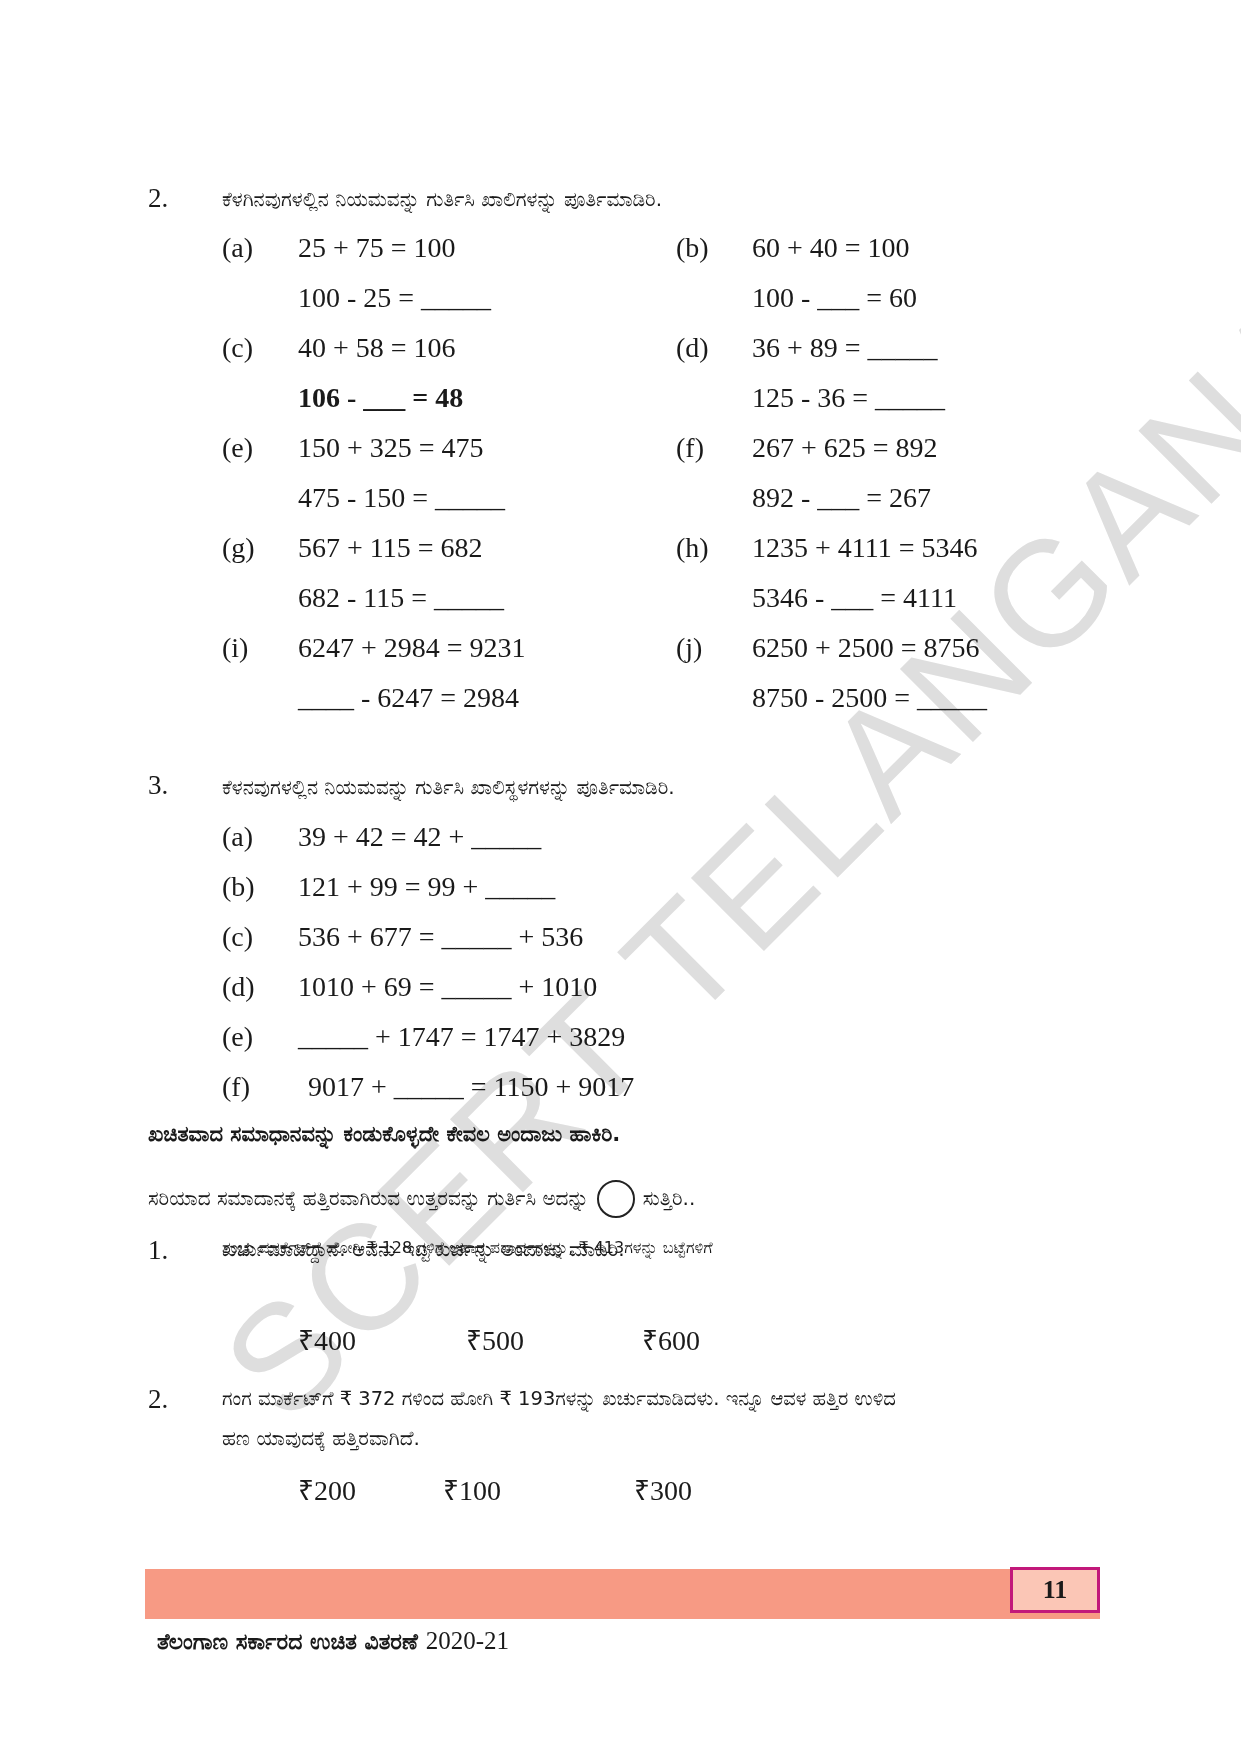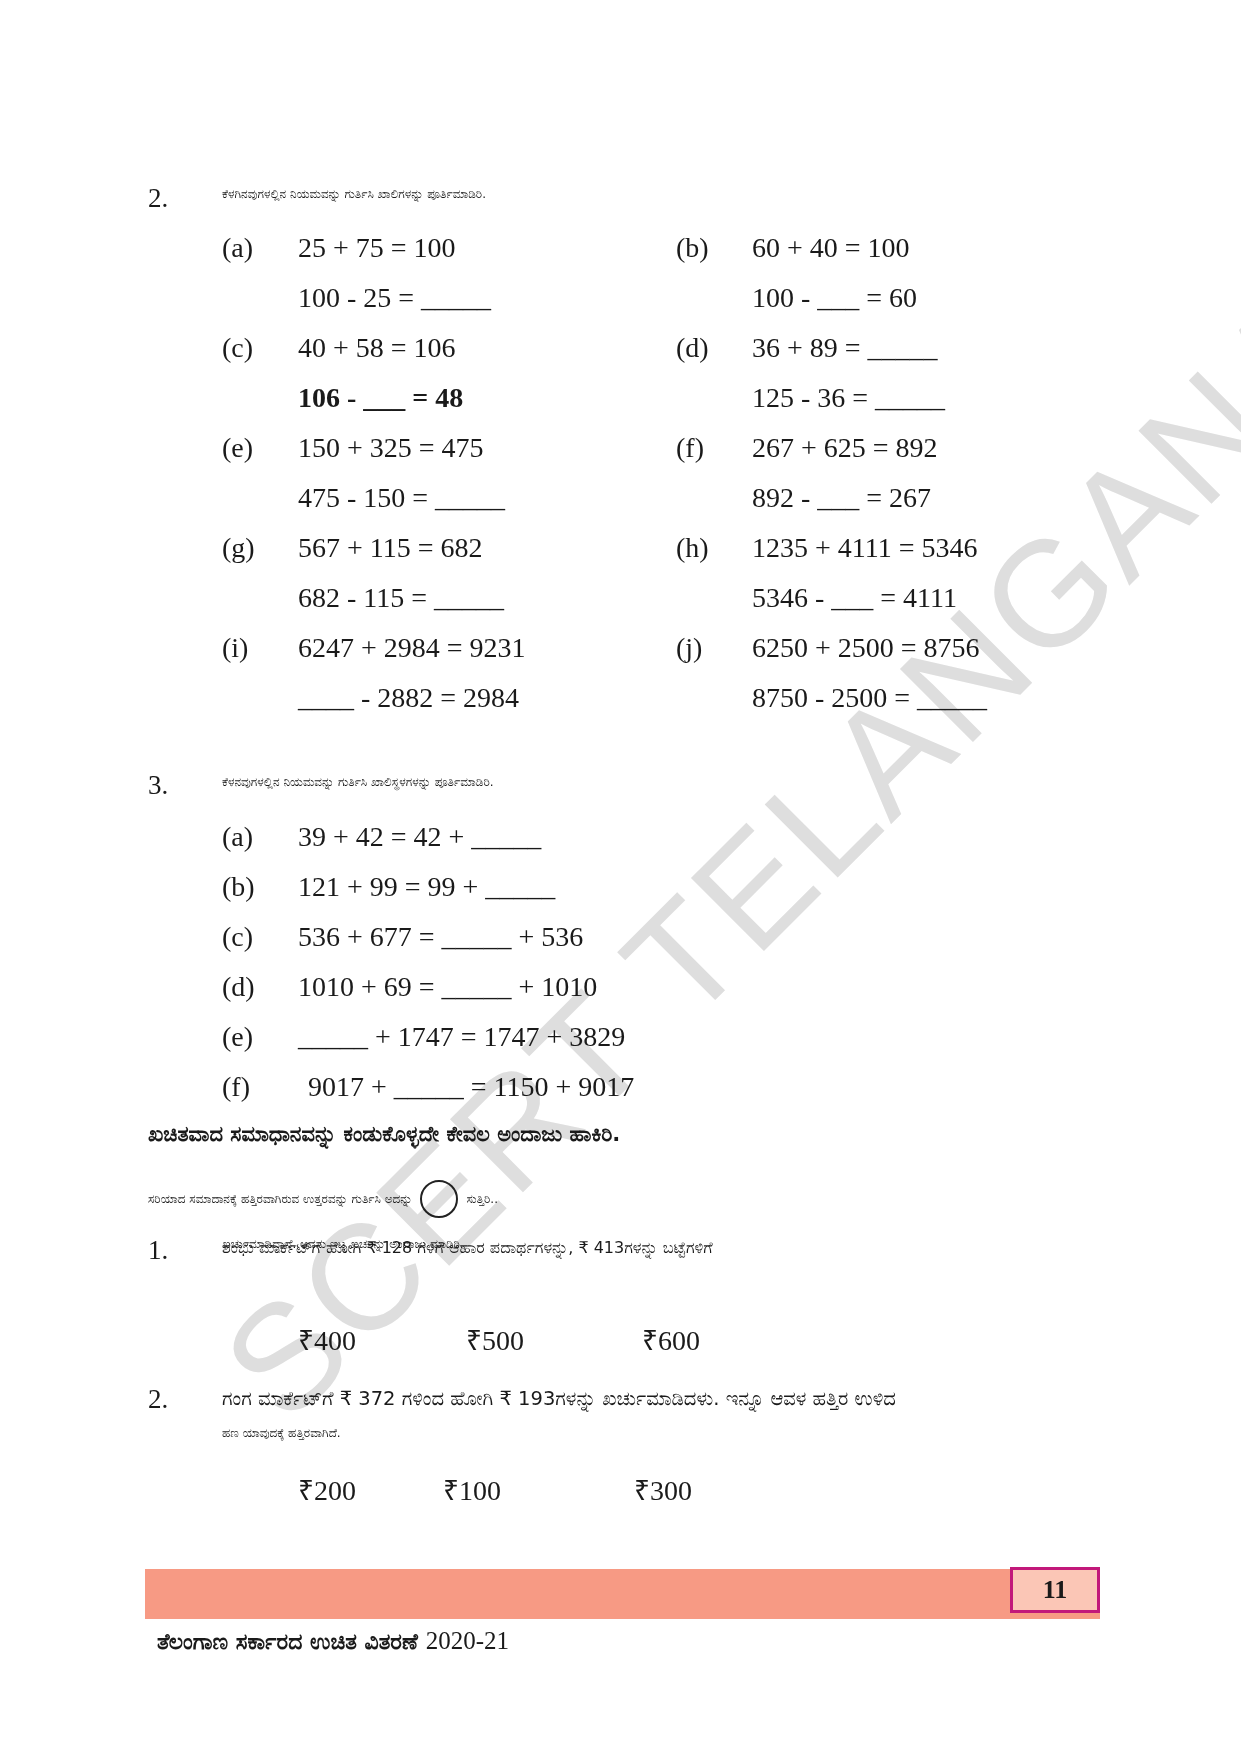--- a/index.html
+++ b/index.html
@@ -1,20 +1,20 @@
 <!DOCTYPE html>
 <html><head>
 <meta charset="utf-8">
 <style>
   html, body { margin:0; padding:0; }
   body { width:1241px; height:1754px; background:#ffffff; position:relative; overflow:hidden;
          font-family:"Liberation Serif", serif; color:#1a1a1a; }
   .abs { position:absolute; white-space:nowrap; }
   .num { font-size:27px; }
-  .kn { font-family:"DejaVu Sans", sans-serif; font-size:12px; }
+  .kn { font-family:"DejaVu Sans", sans-serif; font-size:20px; }
   .kn-bold { font-family:"DejaVu Sans", sans-serif; font-size:21px; font-weight:bold; }
   .math { font-size:28px; }
   .lbl { font-size:28px; }
   .watermark { position:absolute; left:150px; top:780px; font-family:"Liberation Sans", sans-serif;
     font-size:150px; color:#d3d3d3; opacity:0.75; transform:rotate(-45deg); transform-origin:left top;
     letter-spacing:4px; white-space:nowrap; z-index:0; top:1330px; left:190px; }
   .content { position:relative; z-index:1; }
   .circle { display:inline-block; width:34px; height:34px; border:2px solid #222; border-radius:50%;
             vertical-align:middle; margin:0 8px; }
   .footer { position:absolute; left:145px; top:1569px; width:955px; height:50px; background:#f79a84; }
@@ -60,21 +60,21 @@
   <div class="abs lbl" style="left:222px;top:532px;">(g)</div>
   <div class="abs math" style="left:298px;top:532px;">567 + 115 = 682</div>
   <div class="abs math" style="left:298px;top:582px;">682 - 115 = _____</div>
 
   <div class="abs lbl" style="left:676px;top:532px;">(h)</div>
   <div class="abs math" style="left:752px;top:532px;">1235 + 4111 = 5346</div>
   <div class="abs math" style="left:752px;top:582px;">5346 - ___ = 4111</div>
 
   <div class="abs lbl" style="left:222px;top:632px;">(i)</div>
   <div class="abs math" style="left:298px;top:632px;">6247 + 2984 = 9231</div>
-  <div class="abs math" style="left:298px;top:682px;">____ - 2882 = 2984</div>
+  <div class="abs math" style="left:298px;top:682px;">____ - 6247 = 2984</div>
 
   <div class="abs lbl" style="left:676px;top:632px;">(j)</div>
   <div class="abs math" style="left:752px;top:632px;">6250 + 2500 = 8756</div>
   <div class="abs math" style="left:752px;top:682px;">8750 - 2500 = _____</div>
 
   <div class="abs num" style="left:148px;top:770px;">3.</div>
   <div class="abs kn" style="left:222px;top:775px;">ಕೆಳನವುಗಳಲ್ಲಿನ ನಿಯಮವನ್ನು ಗುರ್ತಿಸಿ ಖಾಲಿಸ್ಥಳಗಳನ್ನು ಪೂರ್ತಿಮಾಡಿರಿ.</div>
 
   <div class="abs lbl" style="left:222px;top:821px;">(a)</div>
   <div class="abs math" style="left:298px;top:821px;">39 + 42 = 42 + _____</div>

